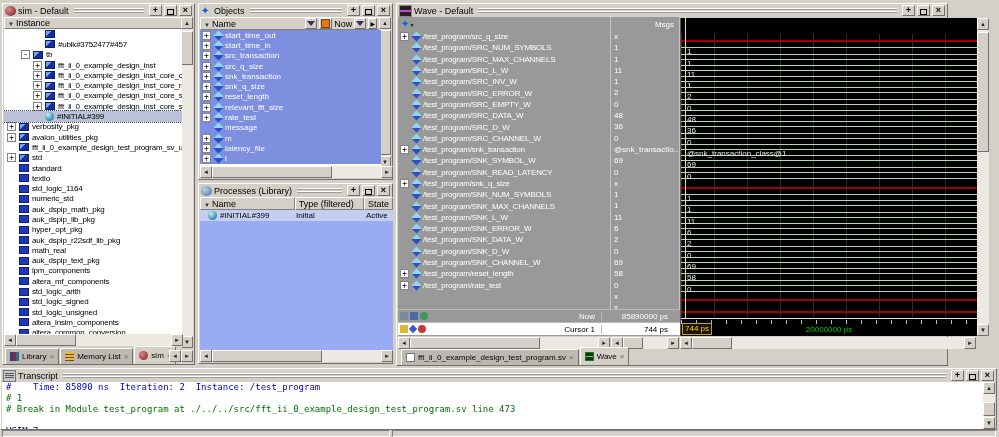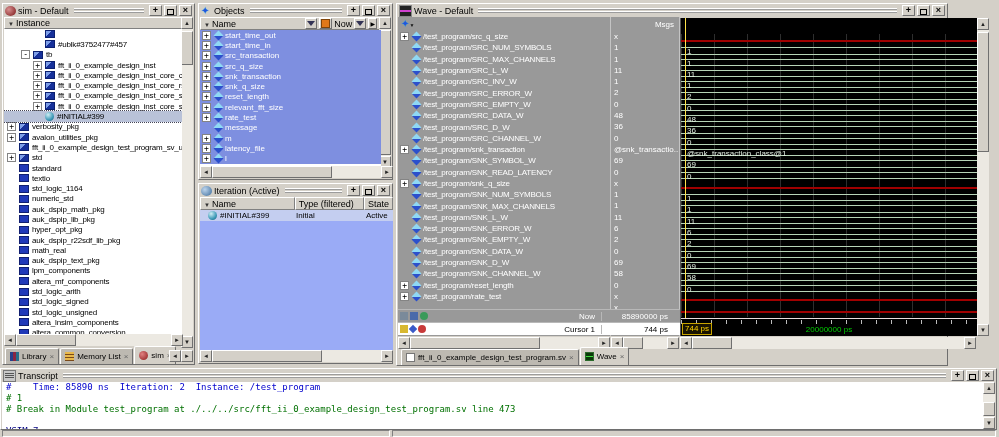--- a/index.html
+++ b/index.html
@@ -461,21 +461,21 @@
     <span class="strack">
         <span class="sthumb" style="top:0;bottom:0;left:0;width:120px;"></span>
       </span>
     <span class="sbtn a-r"></span>
   </div>
 </div>
 
 <div class="panel" style="left:198px;top:183px;width:195px;height:181px;">
   <div class="phdr">
     <span class="hicon proc-ico"></span>
-    <span class="ptitle">Iteration (Active)</span>
+    <span class="ptitle">Processes (Library)</span>
     <span class="grip"></span>
     <button class="wbtn plus-b"></button>
     <button class="wbtn undock-b">
         <span class="ud"></span>
       </button>
     <button class="wbtn close-x"></button>
   </div>
   <div style="position:absolute;left:1px;top:13px;width:193px;height:13px;display:flex;">
     <span class="prochdr-cell" style="width:96px;">
         <span class="sortmark"></span>
@@ -632,25 +632,20 @@
         <span>/test_program/SNK_L_W</span>
       </div>
 
 
       <div class="wname">
         <span class="exp"></span>
         <span class="dia"></span>
         <span>/test_program/SNK_ERROR_W</span>
       </div>
 
-      <div class="wname">
-        <span class="exp"></span>
-        <span class="dia"></span>
-        <span>/test_program/SNK_EMPTY_W</span>
-      </div>
 
       <div class="wname">
         <span class="exp"></span>
         <span class="dia"></span>
         <span>/test_program/SNK_DATA_W</span>
       </div>
 
       <div class="wname">
         <span class="exp"></span>
         <span class="dia"></span>

